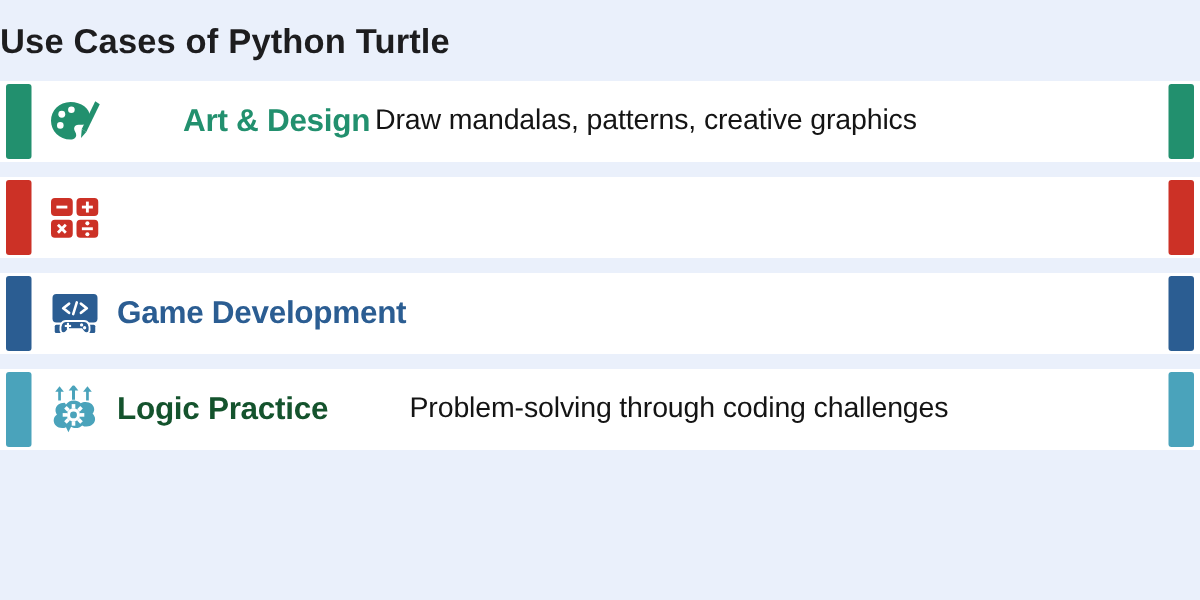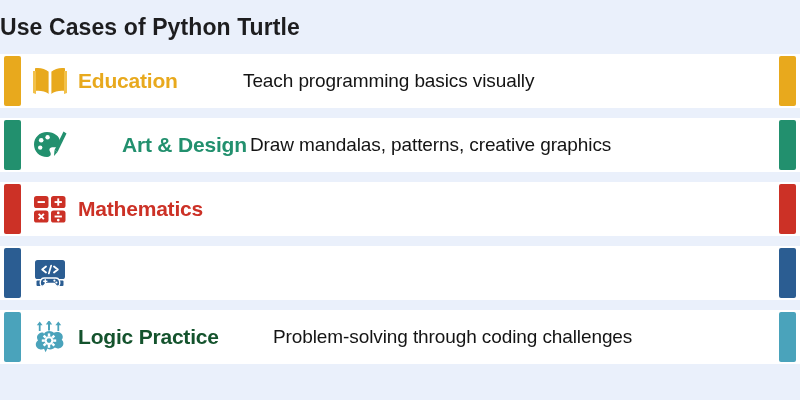--- a/index.html
+++ b/index.html
@@ -85,35 +85,20 @@
 </style>
 </head>
 <body style="background: rgb(234, 240, 251);">
 
 <div id="infographic">
 
   <div id="page-title">Use Cases of Python Turtle</div>
 
   <div id="rows">
 
-    <div class="row" style="background: rgb(255, 255, 255);">
-      <div class="accent left" style="background: rgb(232, 169, 29);"></div>
-      <div class="accent right" style="background: rgb(232, 169, 29);"></div>
-      <div class="icon-wrap">
-        <svg width="36" height="30" viewBox="0 0 36 30">
-          <path d="M17 6 C13 2.4 8 1.6 3 2.2 L3 25 C8 24.4 13 25.2 17 28 Z" fill="#e8a91d"></path>
-          <path d="M19 6 C23 2.4 28 1.6 33 2.2 L33 25 C28 24.4 23 25.2 19 28 Z" fill="#e8a91d"></path>
-          <path d="M1 5 L1 27 L4 28 L4 5 Z" fill="#f2c14a"></path>
-          <path d="M35 5 L35 27 L32 28 L32 5 Z" fill="#f2c14a"></path>
-          <rect x="16.6" y="6" width="2.8" height="22" fill="#ffffff"></rect>
-        </svg>
-      </div>
-      <div class="label" style="color: rgb(232, 169, 29);">Education</div>
-      <div class="desc" style="left:243px">Teach programming basics visually</div>
-    </div>
 
     <div class="row" style="background: rgb(255, 255, 255);">
       <div class="accent left" style="background: rgb(34, 144, 110);"></div>
       <div class="accent right" style="background: rgb(34, 144, 110);"></div>
       <div class="icon-wrap">
         <svg width="34" height="30" viewBox="0 0 34 30">
           <path d="M14 2 C6.5 2 1 7.5 1 14.5 C1 21.5 6.5 27 14 27 C16.5 27 17.8 25.6 17.8 24 C17.8 22.2 16.4 21.4 16.4 19.8 C16.4 18.2 17.7 17.2 19.4 17.2 L22 17.2 C25.8 17.2 27 14.6 27 12 C27 6.4 21.2 2 14 2 Z" fill="#22906e"></path>
           <circle cx="8.2" cy="10.2" r="2.3" fill="#ffffff"></circle>
           <circle cx="14.6" cy="7.2" r="2.2" fill="#ffffff"></circle>
           <circle cx="7.2" cy="17.6" r="2.2" fill="#ffffff"></circle>
@@ -139,41 +124,41 @@
           <rect x="24.3" y="4.4" width="1.9" height="7.3" fill="#ffffff"></rect>
           <g fill="#ffffff" transform="translate(8.25,22.5)">
             <rect x="-3.7" y="-0.95" width="7.4" height="1.9" transform="rotate(45)"></rect>
             <rect x="-3.7" y="-0.95" width="7.4" height="1.9" transform="rotate(-45)"></rect>
           </g>
           <rect x="21.6" y="21.55" width="7.3" height="1.9" fill="#ffffff"></rect>
           <circle cx="25.25" cy="18.9" r="1.35" fill="#ffffff"></circle>
           <circle cx="25.25" cy="26.1" r="1.35" fill="#ffffff"></circle>
         </svg>
       </div>
-      <div class="label" style="color: rgb(204, 49, 38);">Mathematics</div>
     </div>
 
     <div class="row" style="background: rgb(255, 255, 255);">
       <div class="accent left" style="background: rgb(43, 93, 146);"></div>
       <div class="accent right" style="background: rgb(43, 93, 146);"></div>
       <div class="icon-wrap">
         <svg width="34" height="30" viewBox="0 0 34 30">
           <rect x="2" y="2" width="30" height="19" rx="2.6" fill="#2b5d92"></rect>
           <path d="M13 8.5 L9.2 11.5 L13 14.5" stroke="#ffffff" stroke-width="1.9" fill="none" stroke-linecap="round" stroke-linejoin="round"></path>
           <path d="M21 8.5 L24.8 11.5 L21 14.5" stroke="#ffffff" stroke-width="1.9" fill="none" stroke-linecap="round" stroke-linejoin="round"></path>
           <path d="M18.2 7.6 L15.8 15.4" stroke="#ffffff" stroke-width="1.7" stroke-linecap="round"></path>
           <rect x="3.5" y="22.5" width="6" height="5.5" rx="1" fill="#2b5d92"></rect>
           <rect x="24.5" y="22.5" width="6" height="5.5" rx="1" fill="#2b5d92"></rect>
           <path d="M11 20 C8 20 7 23 7.3 26 C7.6 28.6 10 28.8 11.4 27 L12.6 25.4 L21.4 25.4 L22.6 27 C24 28.8 26.4 28.6 26.7 26 C27 23 26 20 23 20 Z" fill="#2b5d92" stroke="#ffffff" stroke-width="1.3"></path>
           <rect x="10.2" y="22.6" width="4.2" height="1.4" fill="#ffffff"></rect>
           <rect x="11.6" y="21.2" width="1.4" height="4.2" fill="#ffffff"></rect>
           <circle cx="21.4" cy="22.6" r="1.1" fill="#ffffff"></circle>
           <circle cx="23.4" cy="24.5" r="1.1" fill="#ffffff"></circle>
         </svg>
       </div>
+      <div class="label" style="color: rgb(43, 93, 146);">Game Development</div>
     </div>
 
     <div class="row" style="background: rgb(255, 255, 255);">
       <div class="accent left" style="background: rgb(74, 163, 187);"></div>
       <div class="accent right" style="background: rgb(74, 163, 187);"></div>
       <div class="icon-wrap">
         <svg width="34" height="32" viewBox="0 0 34 32">
           <g fill="#4aa3bb">
             <path d="M7.6 2.5 L7.6 10 L5.8 10 L5.8 2.5 Z"></path>
             <path d="M6.7 0.5 L9.6 4.2 L3.8 4.2 Z"></path>

